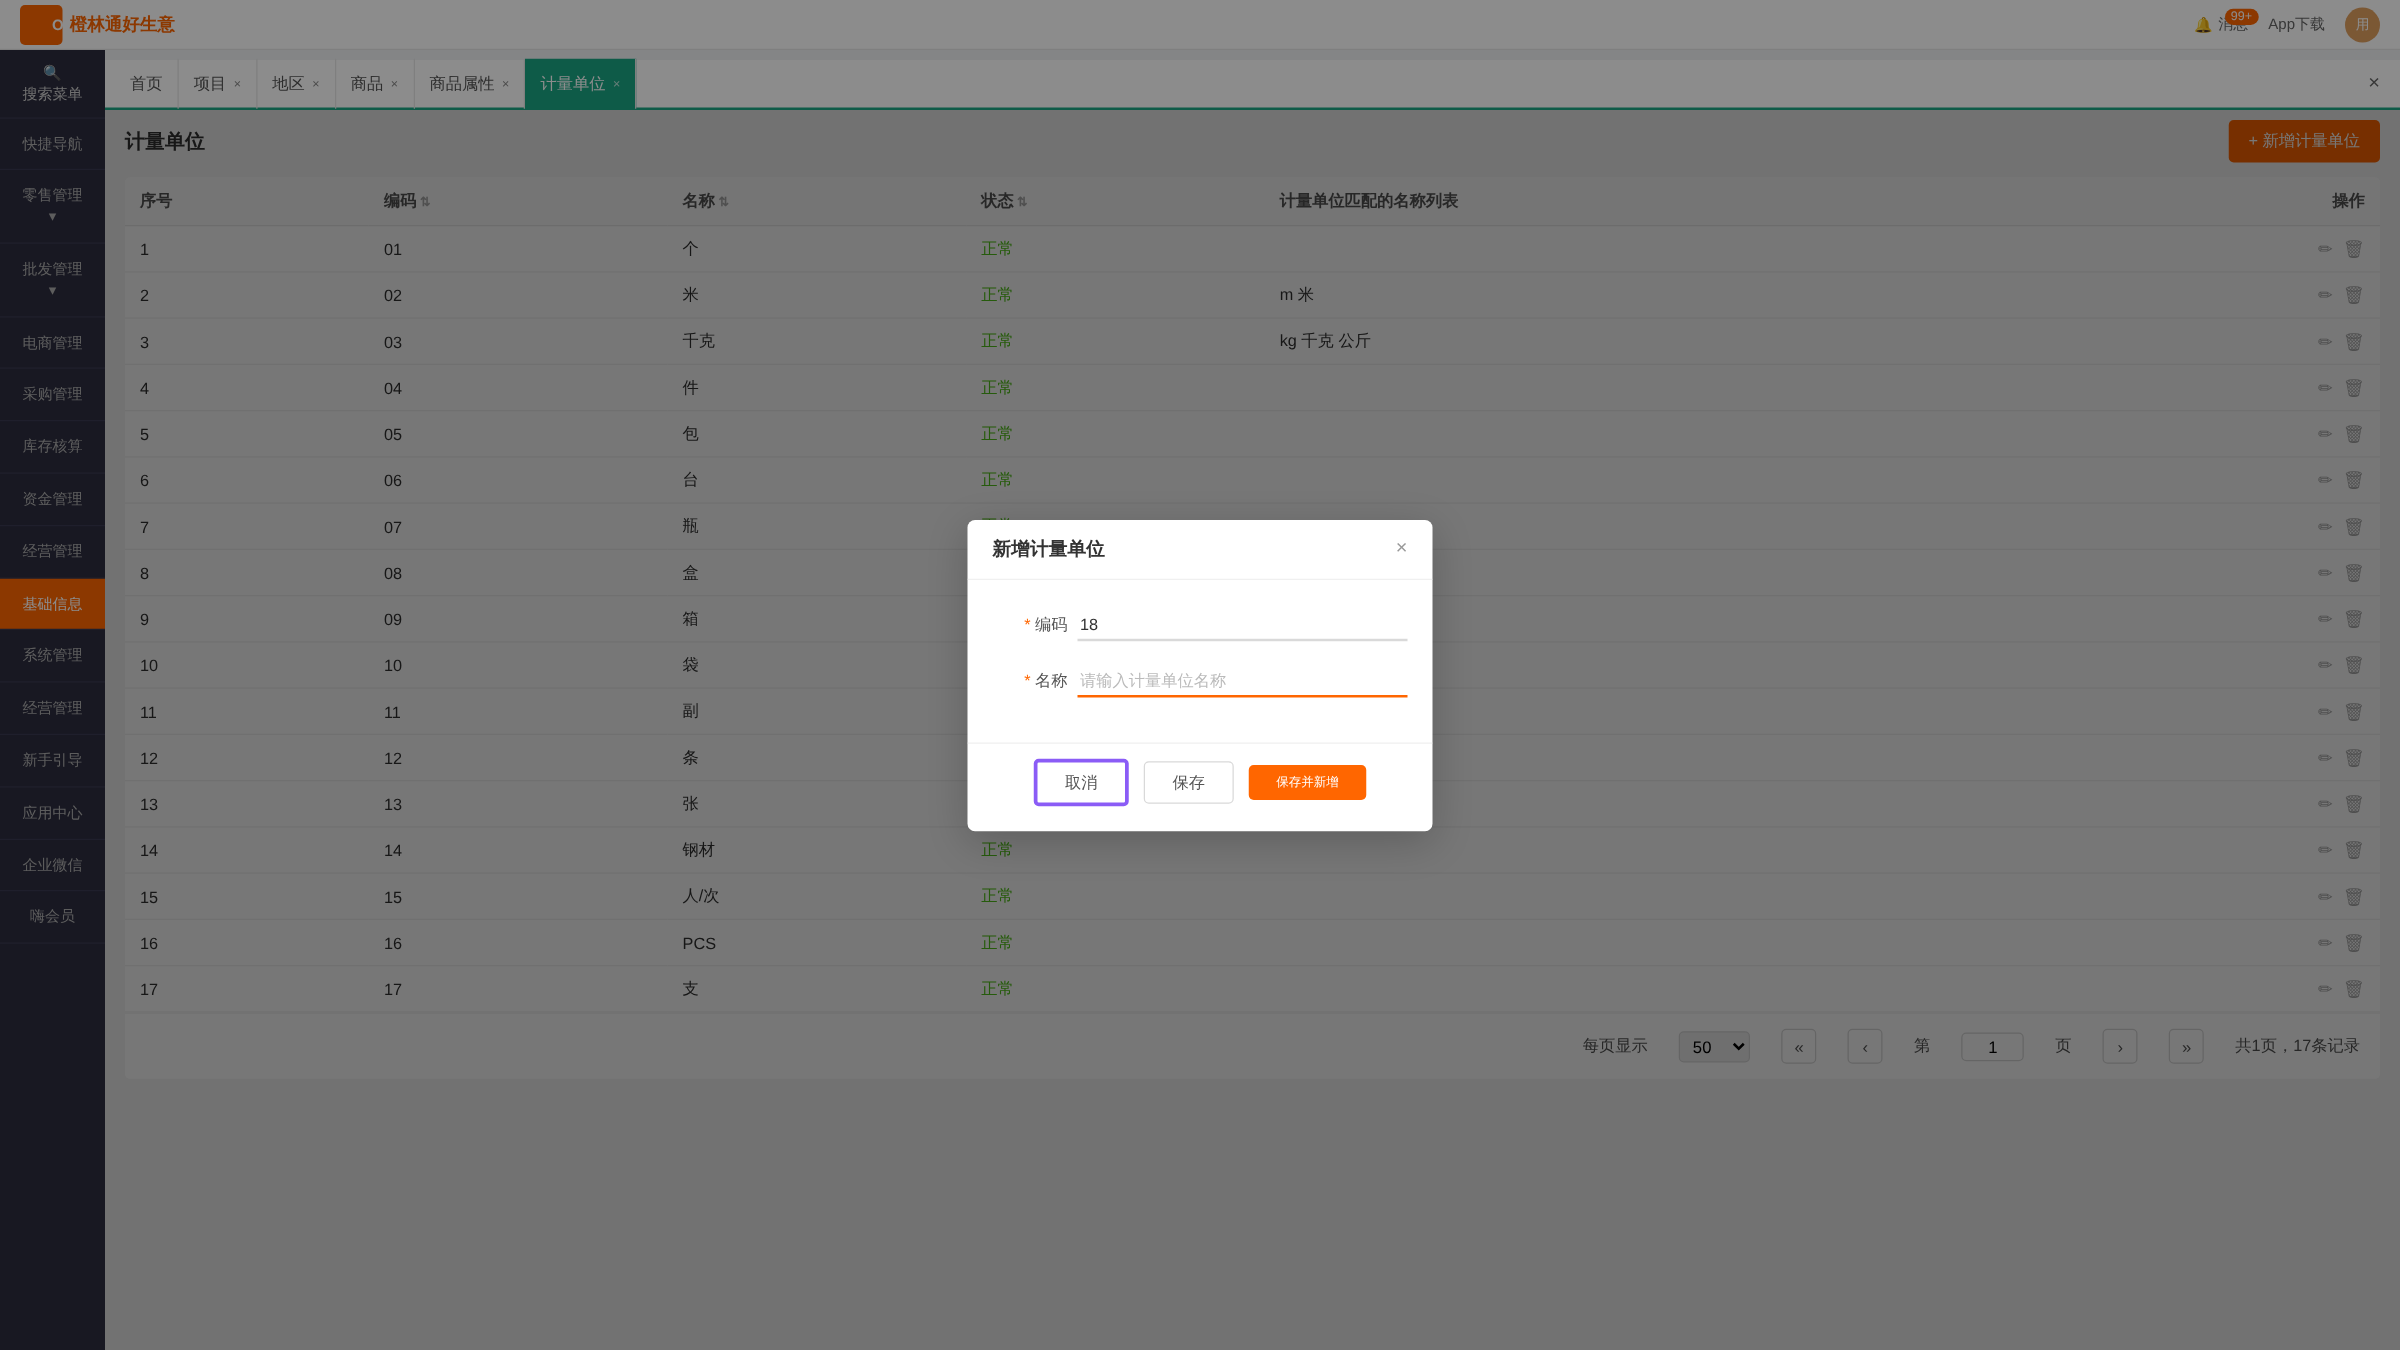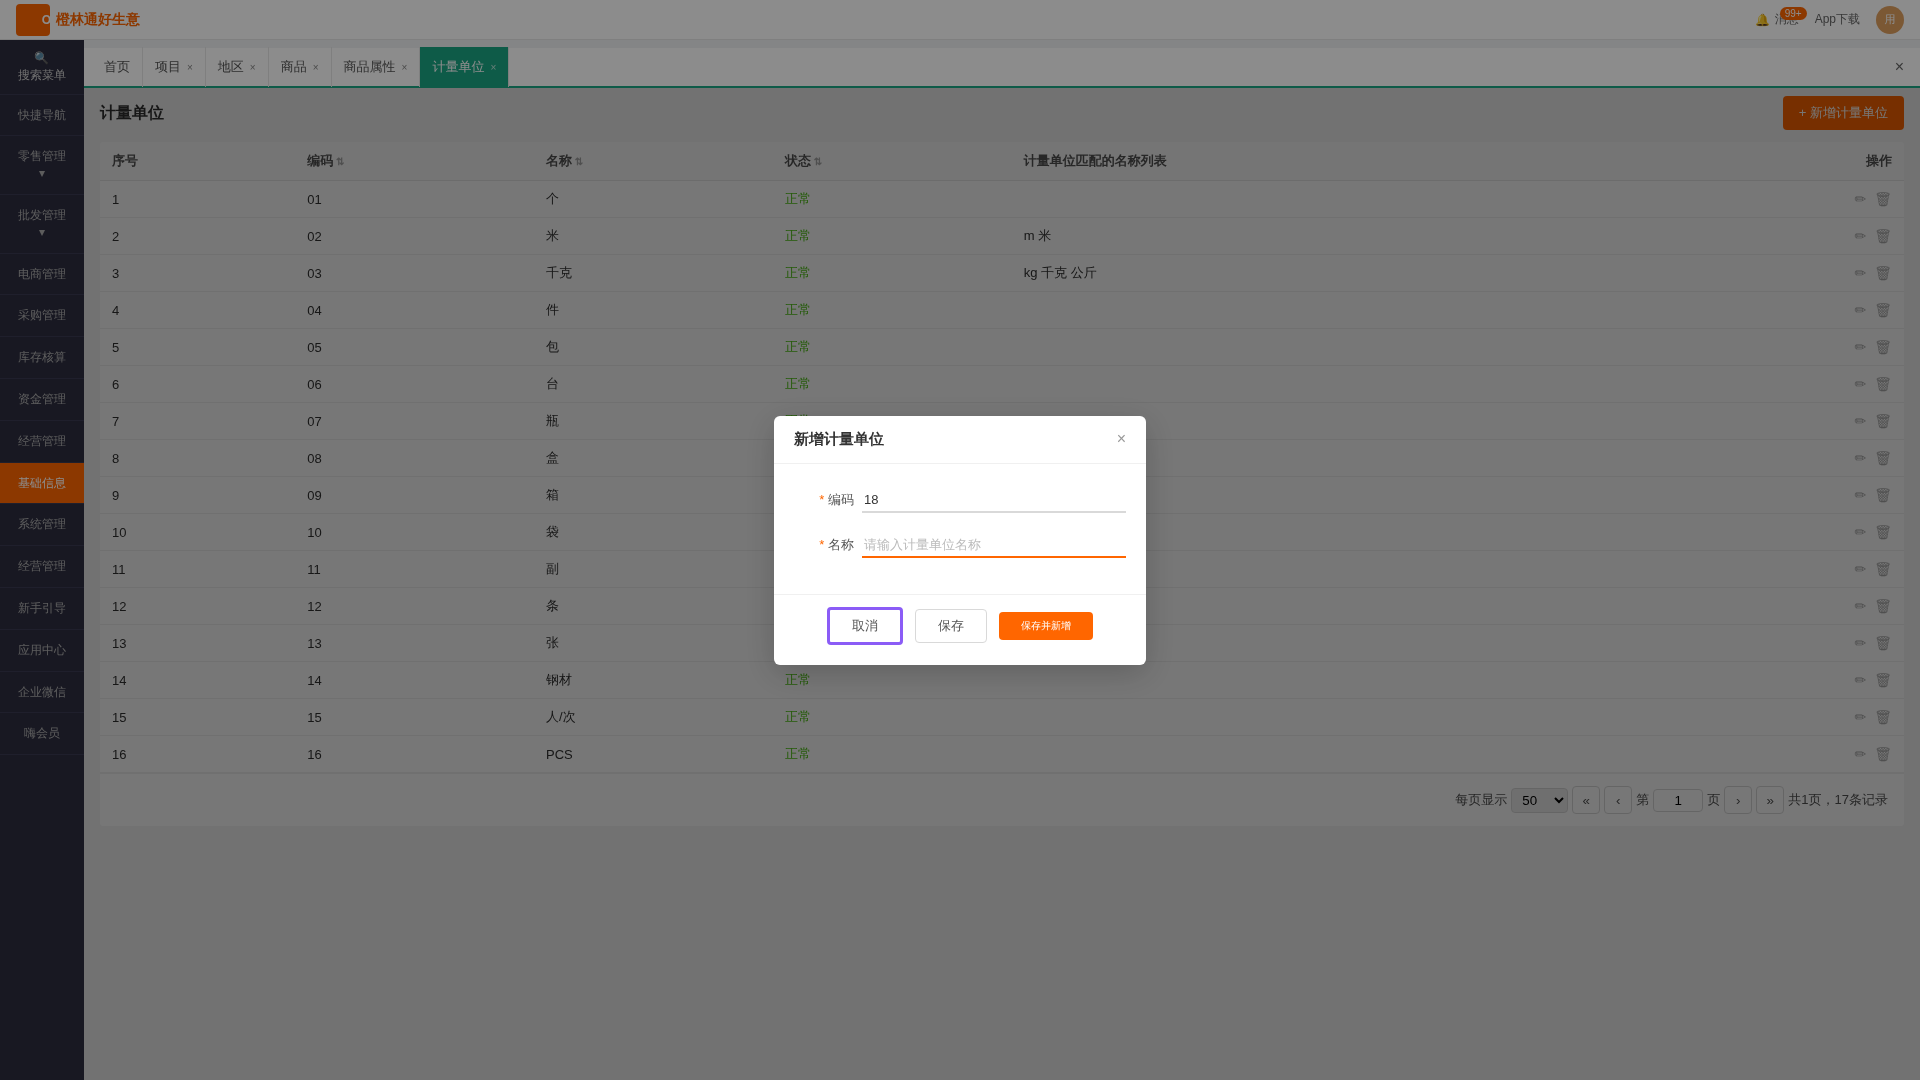--- a/index.html
+++ b/index.html
@@ -146,21 +146,21 @@
     .action-icon { color: #aaa; cursor: pointer; font-size: 14px; }
 
     
     .pagination {
       display: flex;
       align-items: center;
       justify-content: flex-end;
       padding: 12px 16px;
       background: #fff;
       border-top: 1px solid #f0f0f0;
-      gap: 4px;
+      gap: 25px;
       font-size: 13px;
       color: #555;
     }
     .pagination select { border: 1px solid #d9d9d9; border-radius: 4px; padding: 3px 6px; cursor: pointer; }
     .pagination-btn { border: 1px solid #d9d9d9; background: #fff; width: 28px; height: 28px; display: flex; align-items: center; justify-content: center; cursor: pointer; border-radius: 4px; color: #555; }
     .page-input { width: 50px; border: 1px solid #d9d9d9; border-radius: 4px; padding: 3px 6px; text-align: center; }
 
     
     .overlay {
       position: fixed;
@@ -567,20 +567,33 @@
         <div class="action-icons" style="justify-content:flex-end;">
           <span class="action-icon">✏</span>
           <span class="action-icon">🗑</span>
         </div>
       </td>
     </tr>
           <tr>
       <td>16</td>
       <td>16</td>
       <td>PCS</td>
+      <td><span class="status-normal">正常</span></td>
+      <td></td>
+      <td style="text-align:right;">
+        <div class="action-icons" style="justify-content:flex-end;">
+          <span class="action-icon">✏</span>
+          <span class="action-icon">🗑</span>
+        </div>
+      </td>
+    </tr>
+          <tr>
+      <td>17</td>
+      <td>17</td>
+      <td>支</td>
       <td><span class="status-normal">正常</span></td>
       <td></td>
       <td style="text-align:right;">
         <div class="action-icons" style="justify-content:flex-end;">
           <span class="action-icon">✏</span>
           <span class="action-icon">🗑</span>
         </div>
       </td>
     </tr>
         </tbody>

